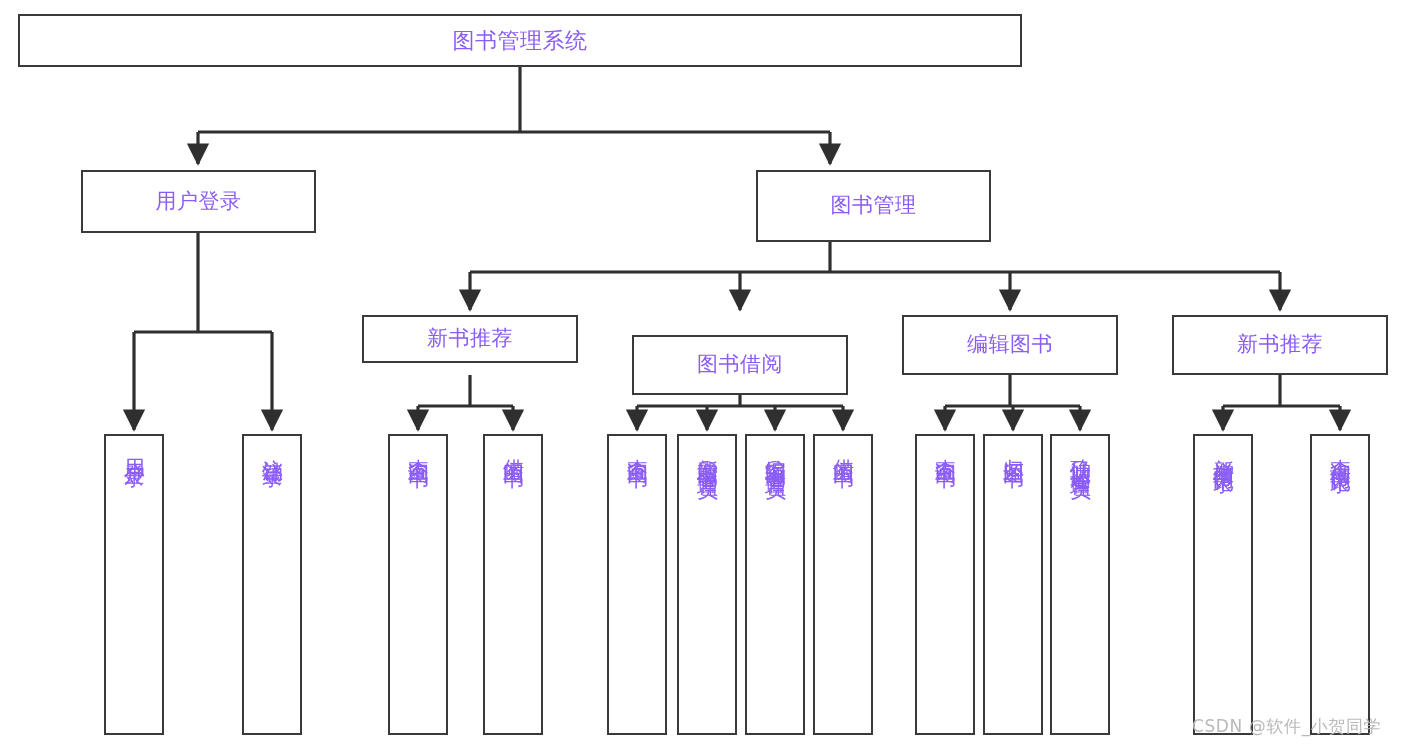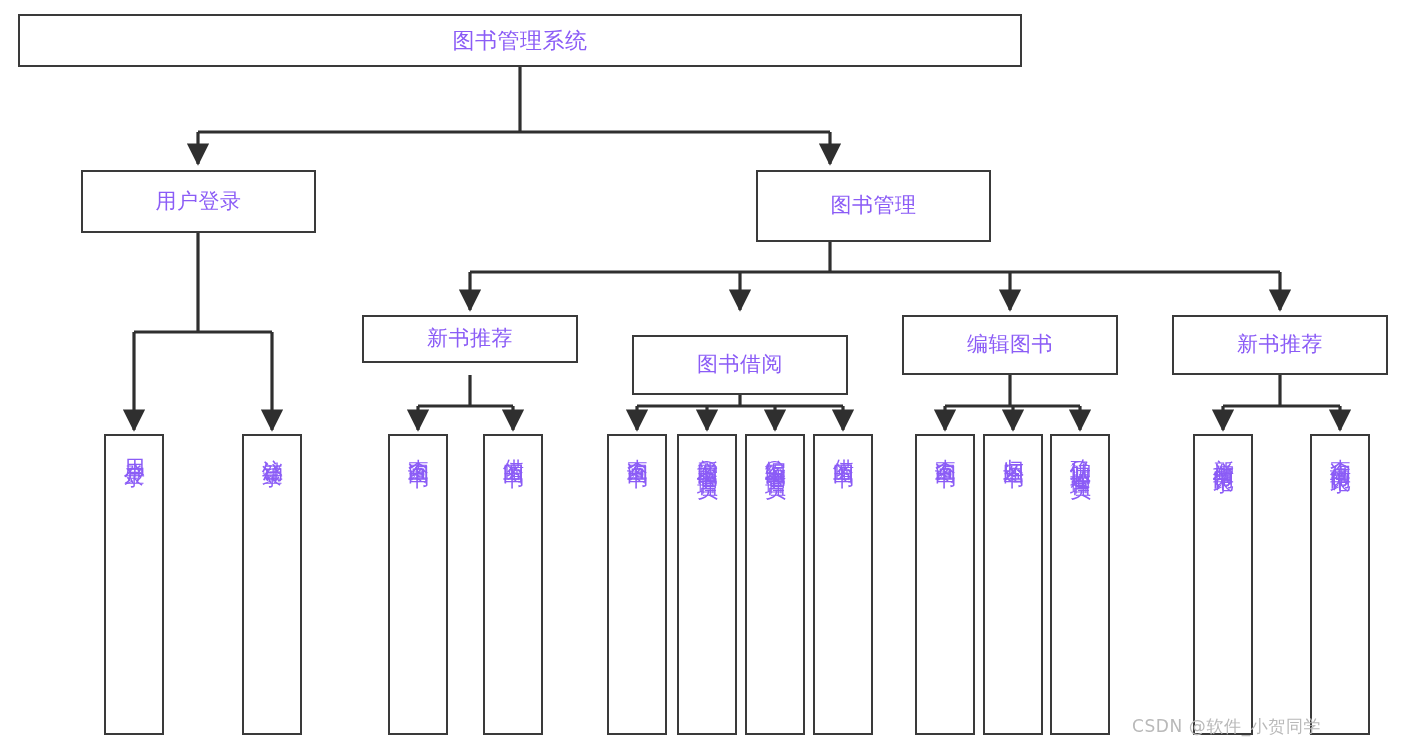--- a/index.html
+++ b/index.html
@@ -194,15 +194,15 @@
     <span class="label">确认归还（管理员）</span>
   </div>
 
   <div class="node v" style="left:1193px; top:434px; width:60px; height:301px;">
     <span class="label">新增借阅记录</span>
   </div>
   <div class="node v" style="left:1310px; top:434px; width:60px; height:301px;">
     <span class="label">查询借阅记录</span>
   </div>
 
-  <div class="watermark" style="left:1132px; top:715px;">CSDN @软件_小贺同学</div>
+  <div class="watermark" style="left:1192px; top:715px;">CSDN @软件_小贺同学</div>
 
 </div>
 
 </body></html>

